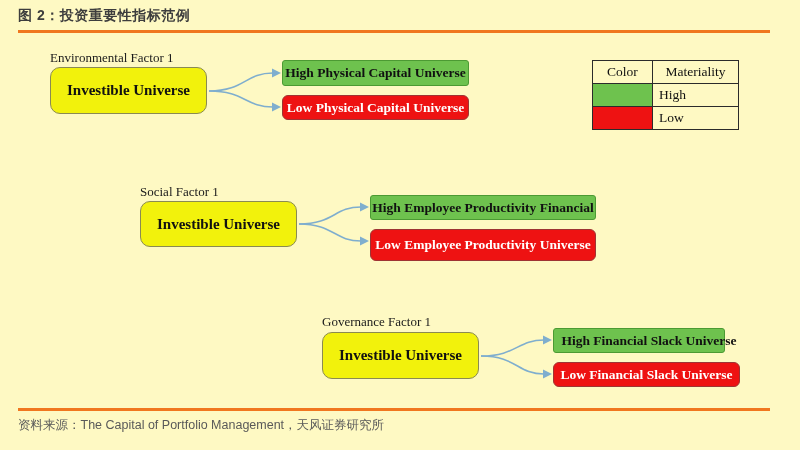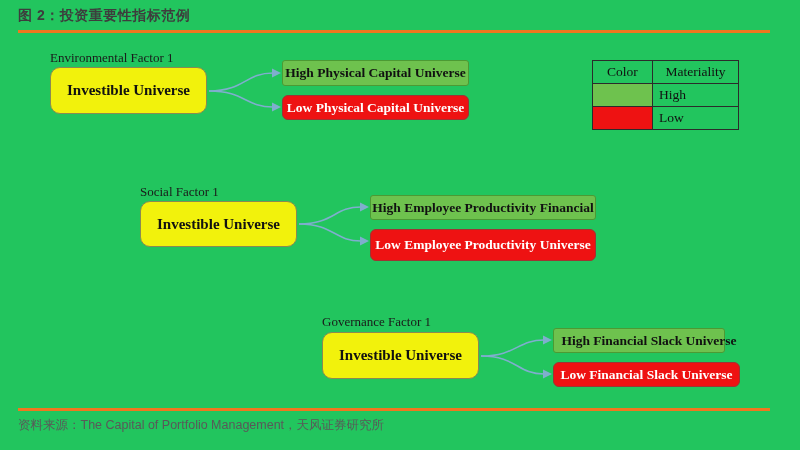--- a/index.html
+++ b/index.html
@@ -1,21 +1,21 @@
 <!DOCTYPE html>
 <html><head>
 <meta charset="utf-8">
 <style>
   * { margin: 0; padding: 0; box-sizing: border-box; }
   html, body { background: #ffffff; }
   .page {
     position: relative;
     width: 800px;
     height: 450px;
-    background: #22c55e;
+    background: #fef9c3;
     font-family: "Liberation Sans", sans-serif;
     overflow: hidden;
   }
   .fig-title {
     position: absolute;
     left: 18px; top: 7px;
     font-size: 14px;
     font-weight: bold;
     color: #3d3d3d;
     letter-spacing: 0.5px;

